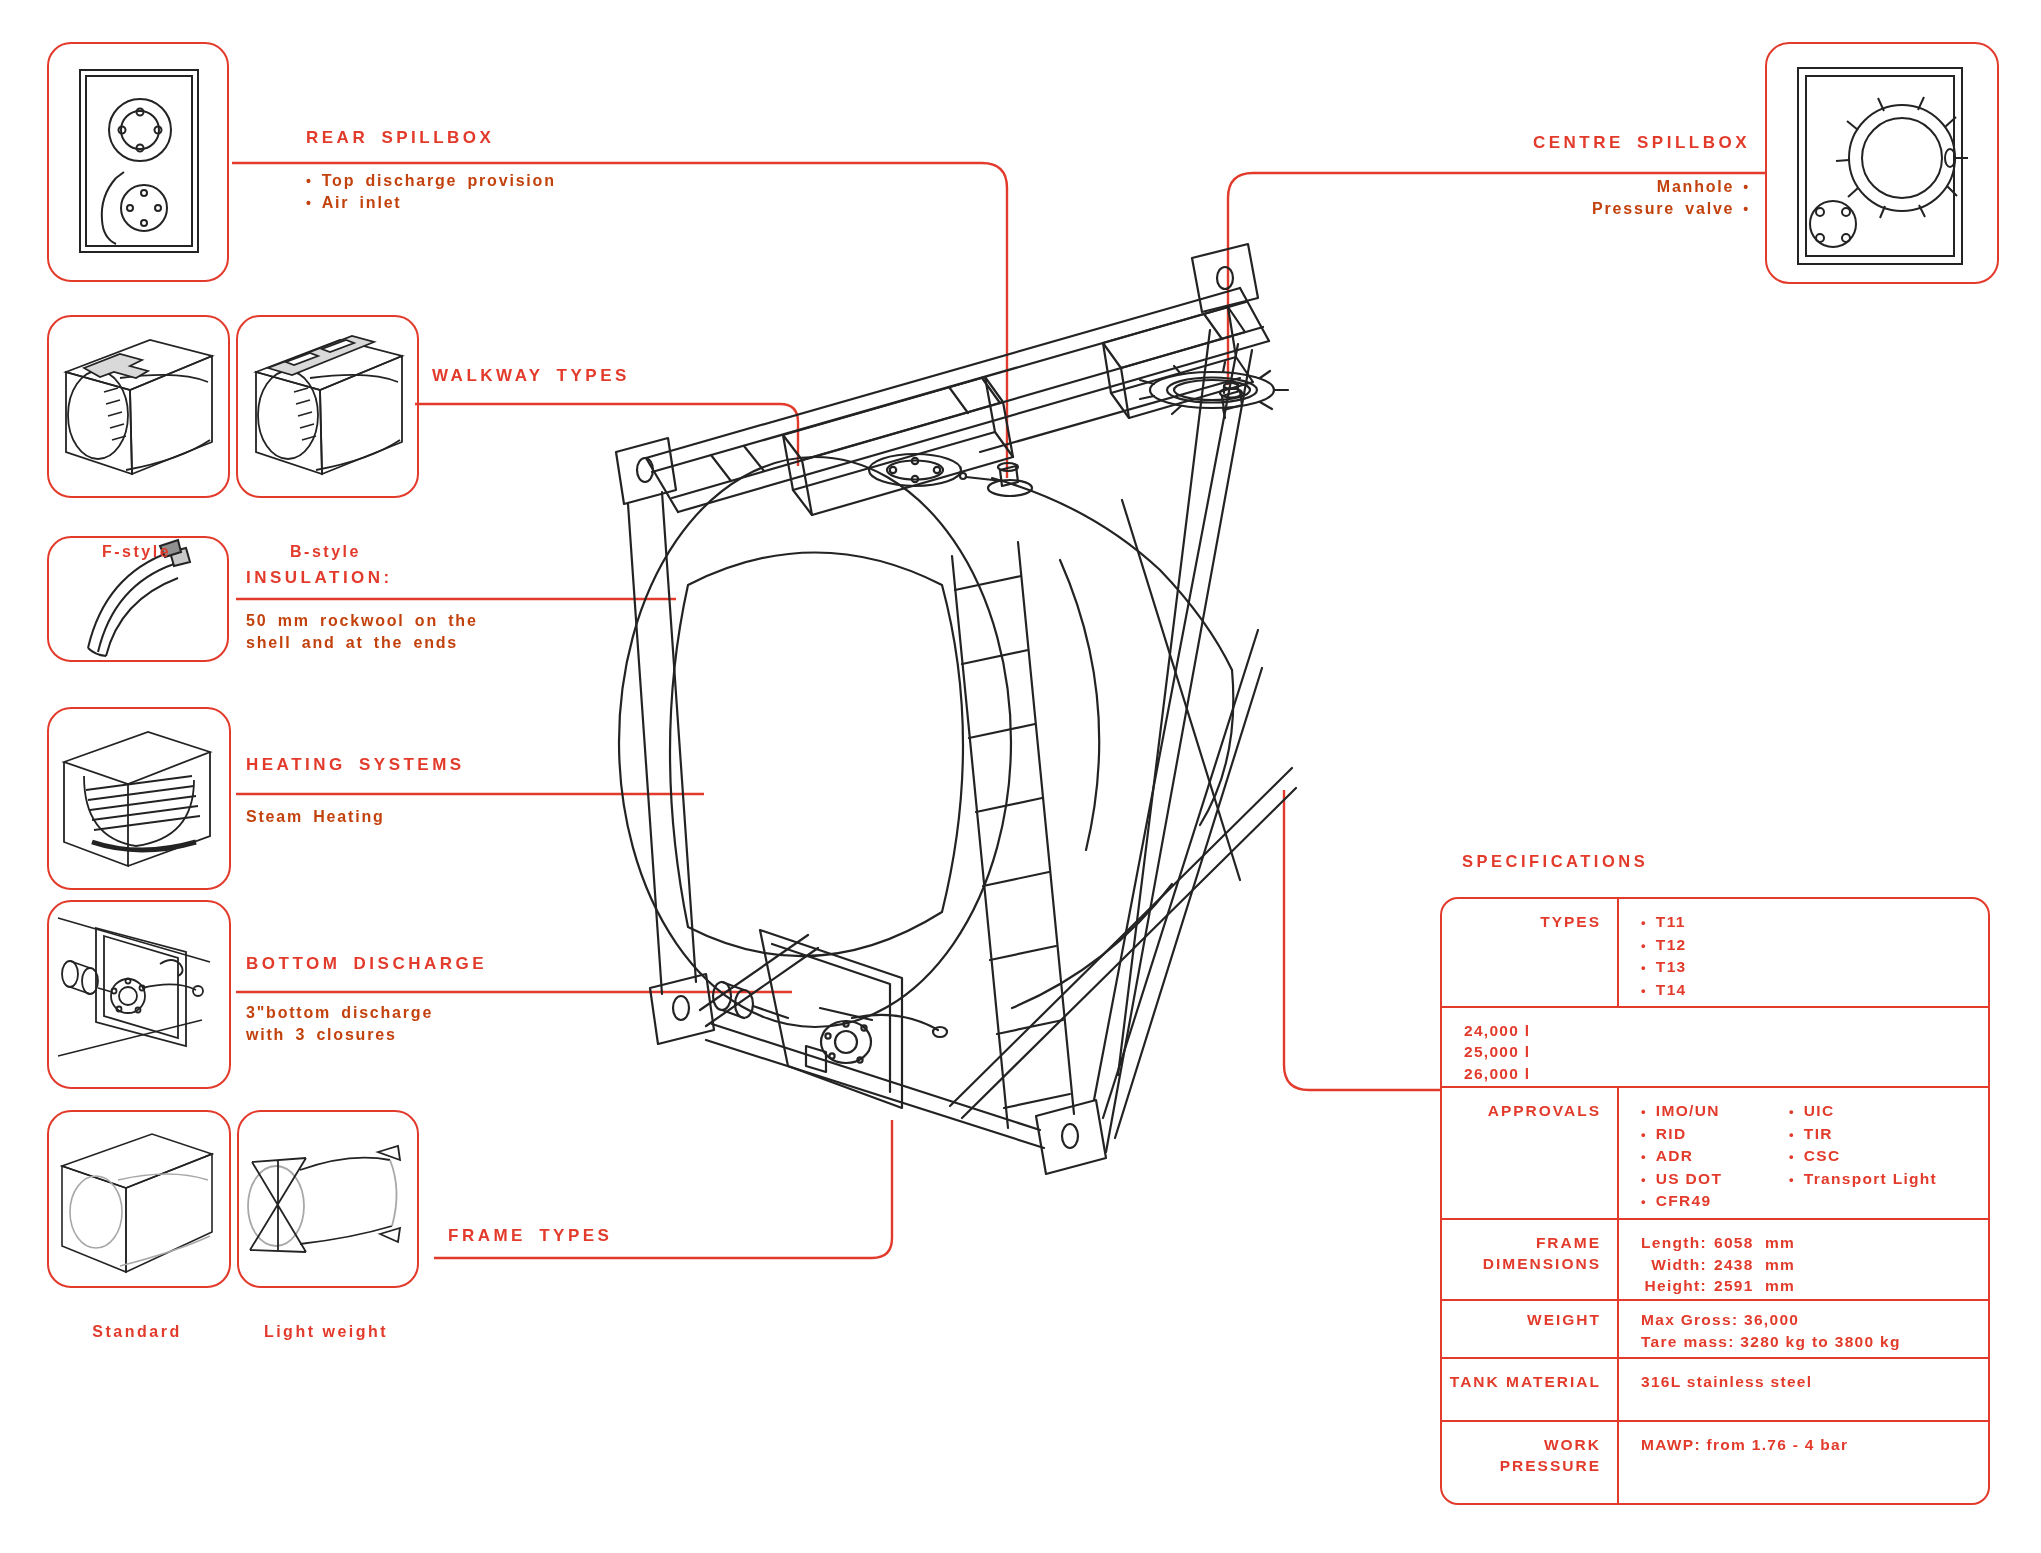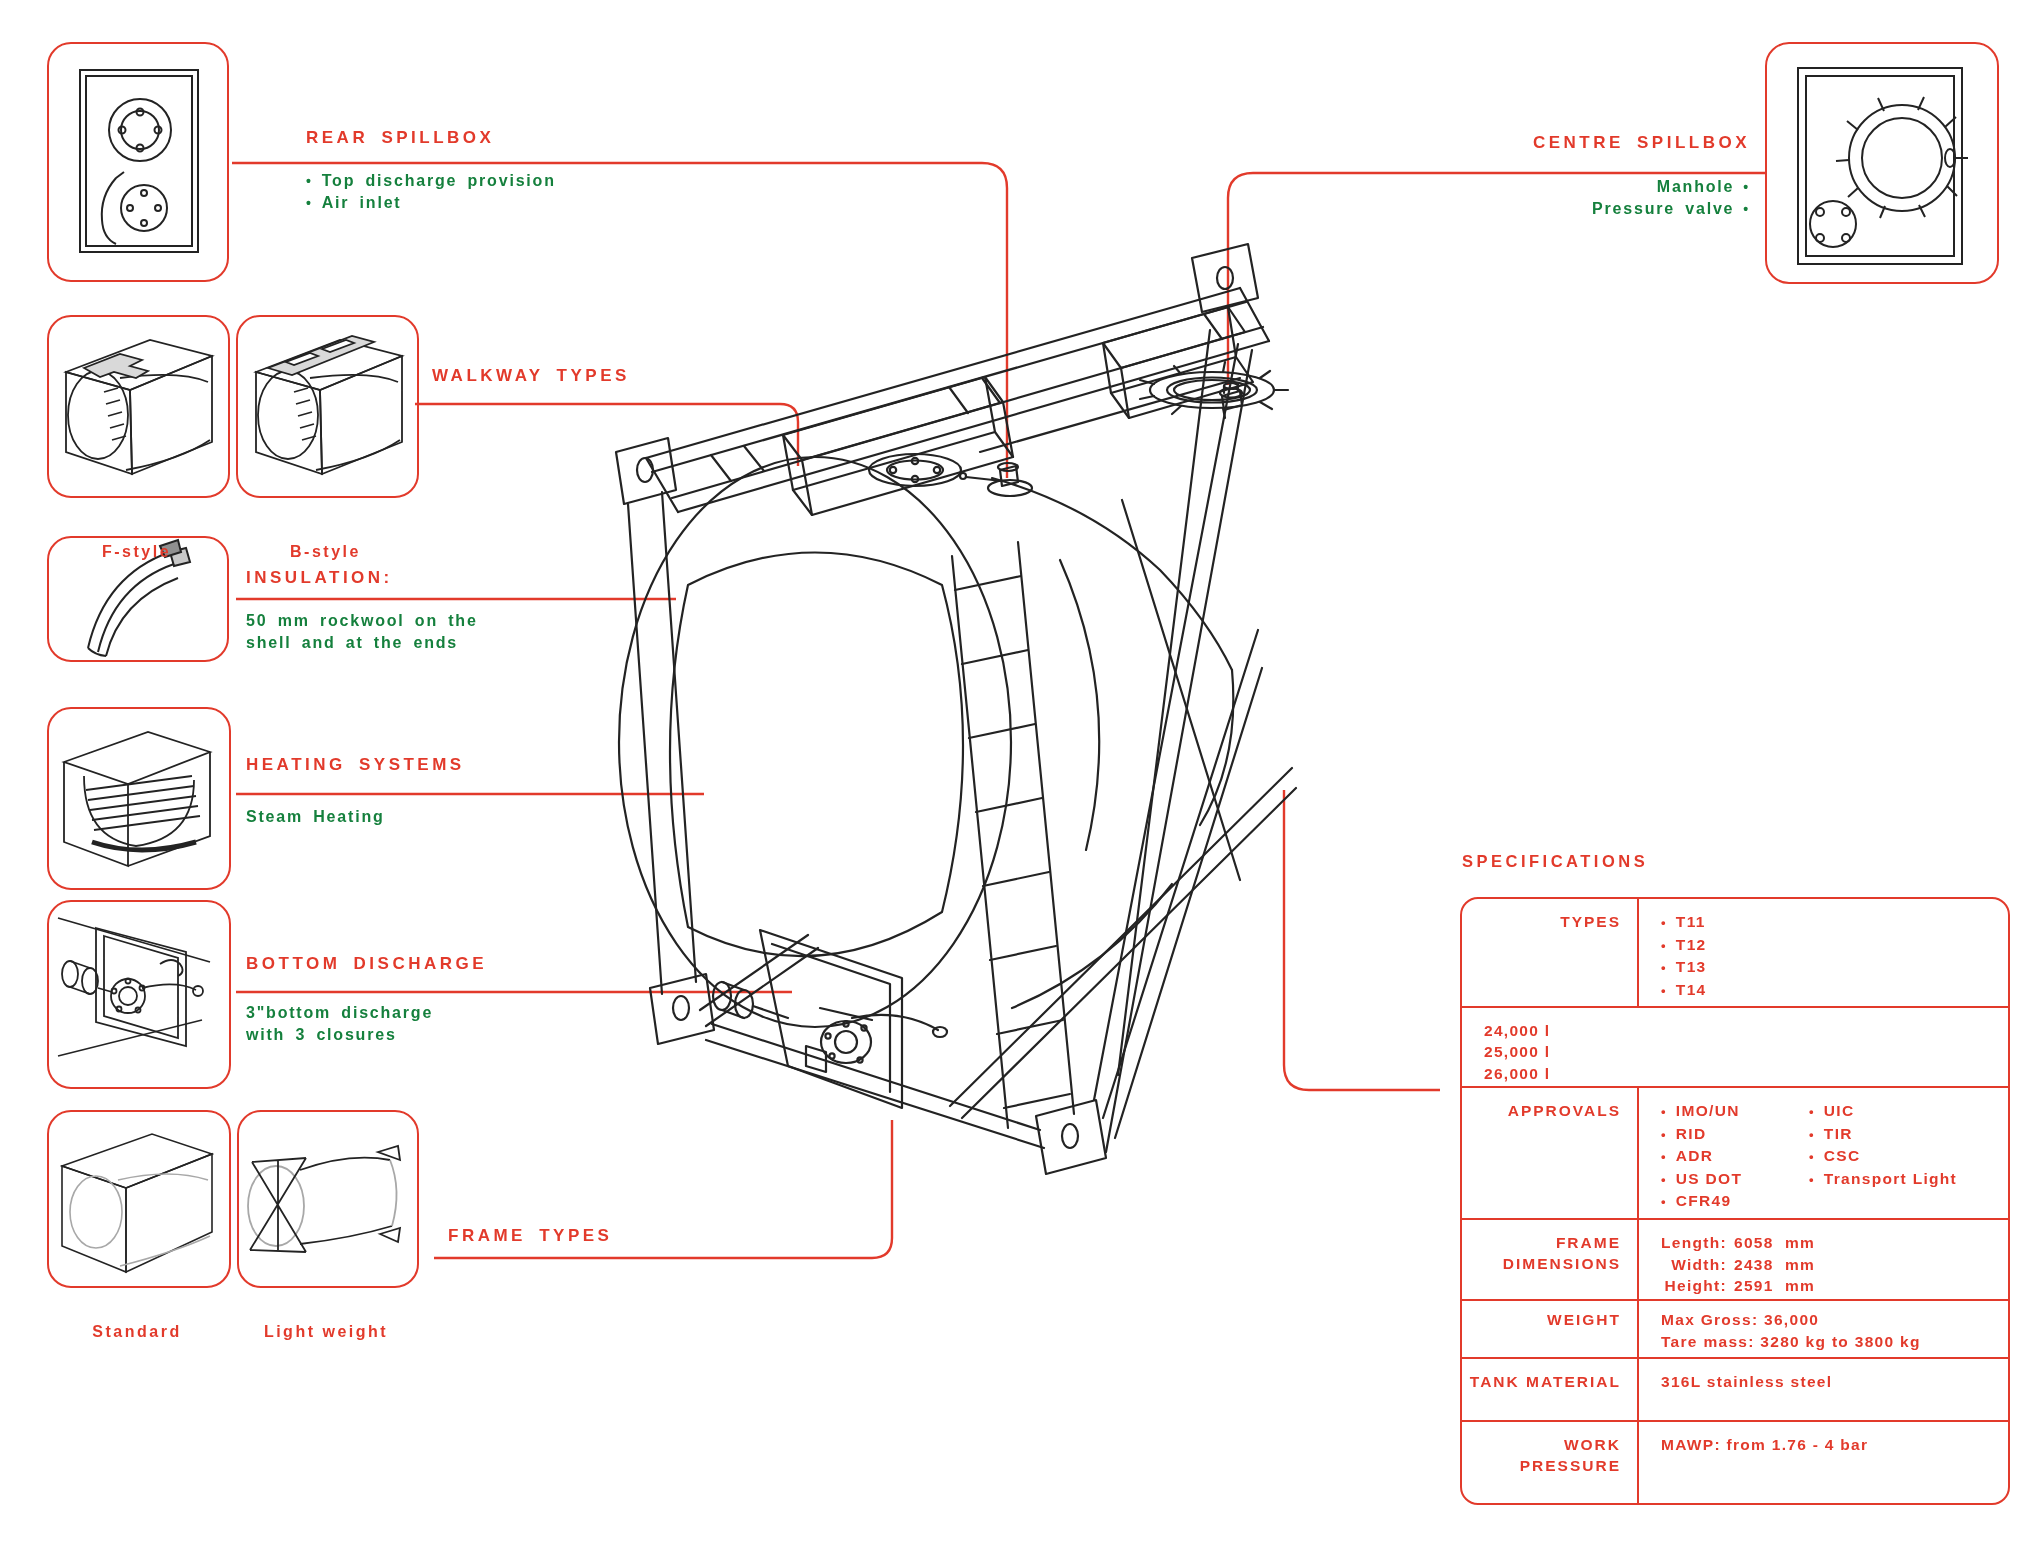--- a/index.html
+++ b/index.html
@@ -9,39 +9,39 @@
   }
   svg{position:absolute;left:0;top:0;}
   .icon-box{
     position:absolute;border:2.5px solid #e23a2b;border-radius:24px;background:transparent;
   }
   .co-title{
     position:absolute;color:#e23a2b;font-size:17px;font-weight:bold;
     letter-spacing:3.5px;word-spacing:5px;white-space:nowrap;
   }
   .co-body{
-    position:absolute;color:#15803d;font-size:16px;font-weight:bold;
+    position:absolute;color:#c2410c;font-size:16px;font-weight:bold;
     letter-spacing:1.8px;word-spacing:4px;line-height:21px;white-space:nowrap;
   }
   .co-body .b{margin-right:9px;font-size:14px;}
   .co-body .b-after{margin-left:9px;font-size:14px;}
   .variant-label{
     position:absolute;color:#e23a2b;font-size:16px;font-weight:bold;
     letter-spacing:2.5px;text-align:center;white-space:nowrap;margin-top:33px;
   }
   .right-align{text-align:right;}
   
   .spec-title{
     position:absolute;left:1462px;top:852px;color:#e23a2b;font-size:16.5px;font-weight:bold;
     letter-spacing:3.5px;white-space:nowrap;
   }
   .spec-table{
     position:absolute;left:1440px;top:897px;width:550px;height:608px;
     border:2.5px solid #e23a2b;border-radius:18px;box-sizing:border-box;
-    display:flex;flex-direction:column;color:#e23a2b;font-weight:bold;margin-left:20px;
+    display:flex;flex-direction:column;color:#e23a2b;font-weight:bold;
   }
   .spec-row{display:flex;box-sizing:border-box;}
   .spec-row + .spec-row{border-top:2px solid #e23a2b;}
   .spec-label{
     width:177px;box-sizing:border-box;border-right:2px solid #e23a2b;
     text-align:right;padding:12px 16px 0 6px;font-size:15.5px;letter-spacing:2px;
     line-height:21px;
   }
   .spec-value{
     flex:1;padding:12px 8px 0 22px;font-size:15.5px;letter-spacing:1.3px;line-height:21.5px;

